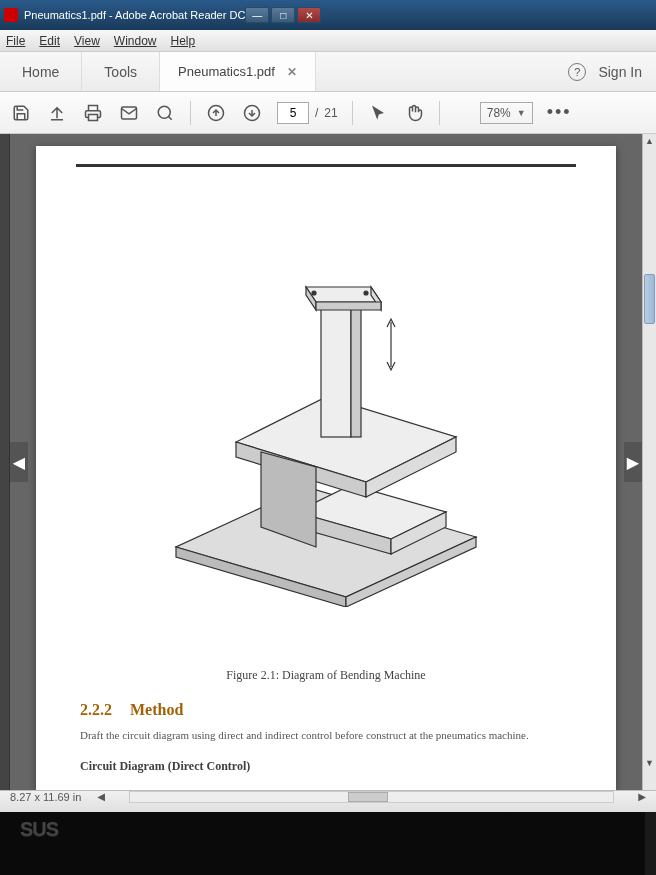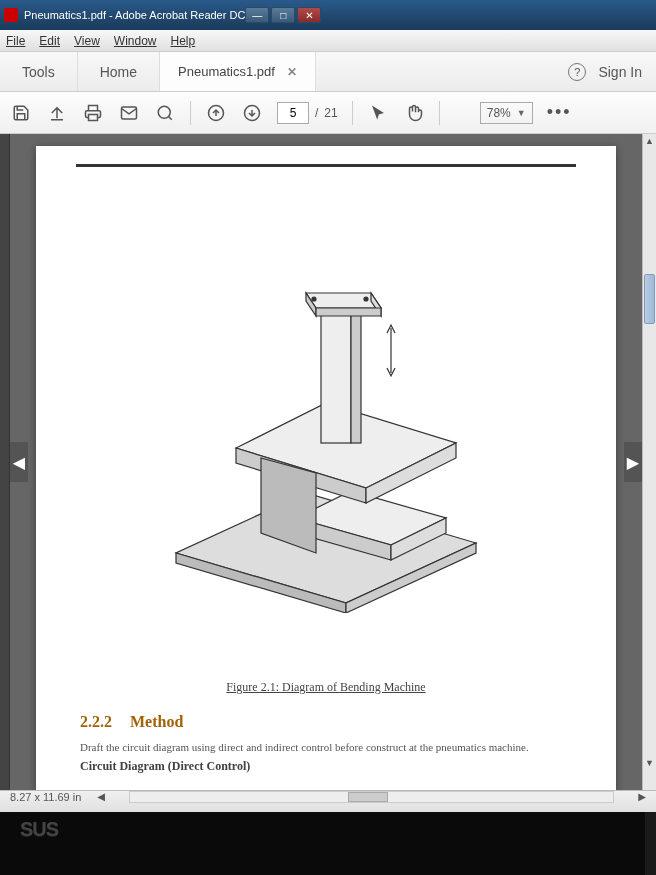--- a/index.html
+++ b/index.html
@@ -242,38 +242,37 @@
       justify-content: center;
       padding: 20px;
     }
     .figure-svg { width: 360px; height: 380px; }
     .figure-caption {
       text-align: center;
       font-family: Georgia, serif;
       font-size: 12px;
       color: #444;
       margin-bottom: 18px;
-      text-decoration: underline;
     }
     .body-text {
       padding: 0 44px 12px;
       font-family: Georgia, serif;
       color: #444;
     }
     .sec-title {
       font-size: 16px;
       font-weight: bold;
       margin-bottom: 8px;
       color: #a16207;
     }
     .sec-num { margin-right: 14px; }
     .para {
       font-size: 11px;
       line-height: 1.5;
-      margin-bottom: 4px;
+      margin-bottom: 16px;
       color: #555;
     }
     .sub-title {
       font-size: 12px;
       font-weight: bold;
       margin-bottom: 4px;
       color: #404040;
     }
     .statusbar {
       height: 22px;
@@ -338,22 +337,22 @@
 
   <div class="menubar">
     <span class="menu-item">File</span>
     <span class="menu-item">Edit</span>
     <span class="menu-item">View</span>
     <span class="menu-item">Window</span>
     <span class="menu-item">Help</span>
   </div>
 
   <div class="upper-tabs">
+    <div class="upper-tab">Home</div>
     <div class="upper-tab">Tools</div>
-    <div class="upper-tab">Home</div>
     <div class="doc-tab">
       <span>Pneumatics1.pdf</span>
       <span class="doc-close">✕</span>
     </div>
     <div class="upper-right">
       <div class="help-circle">?</div>
       <span>Sign In</span>
     </div>
   </div>
 

